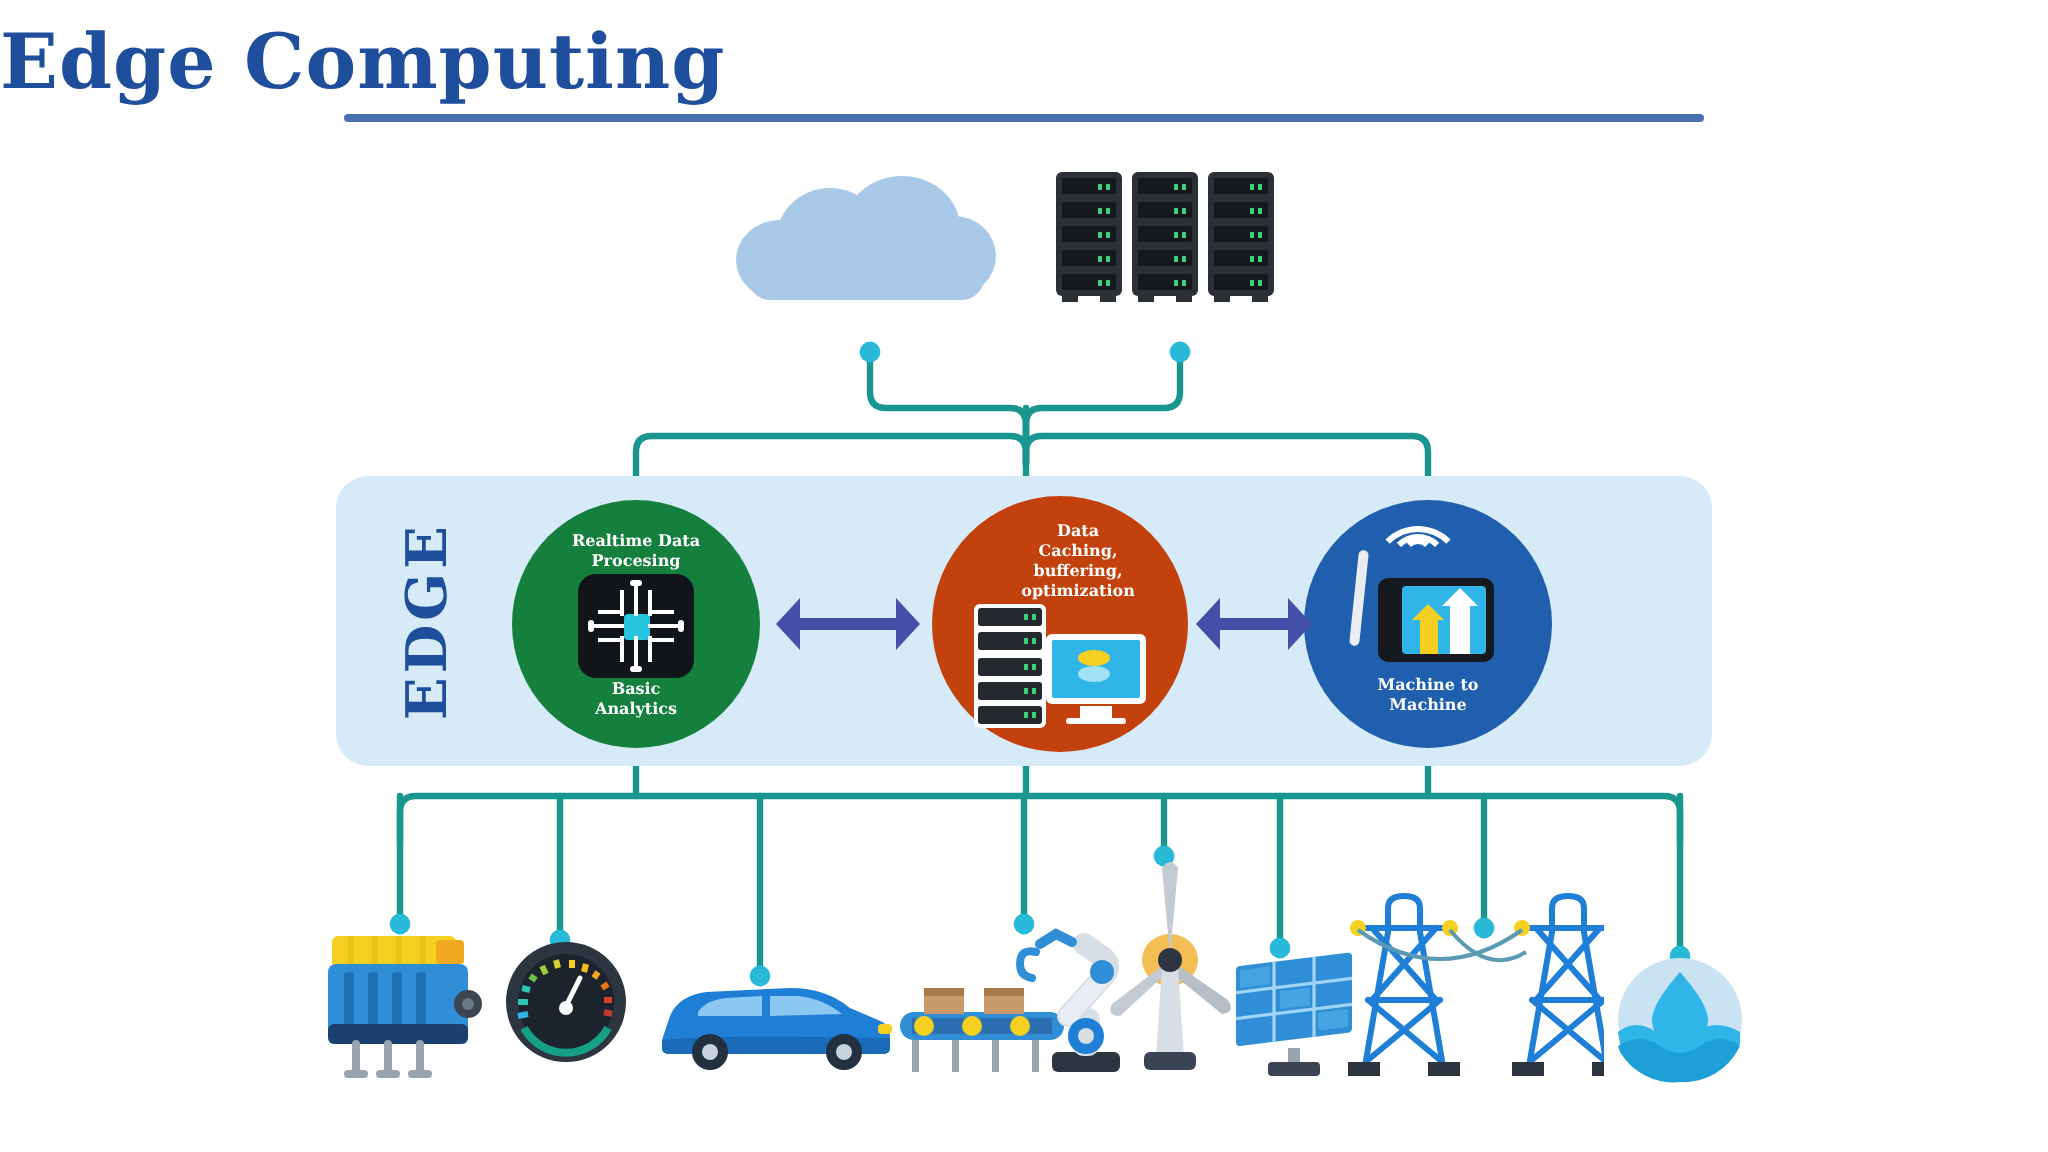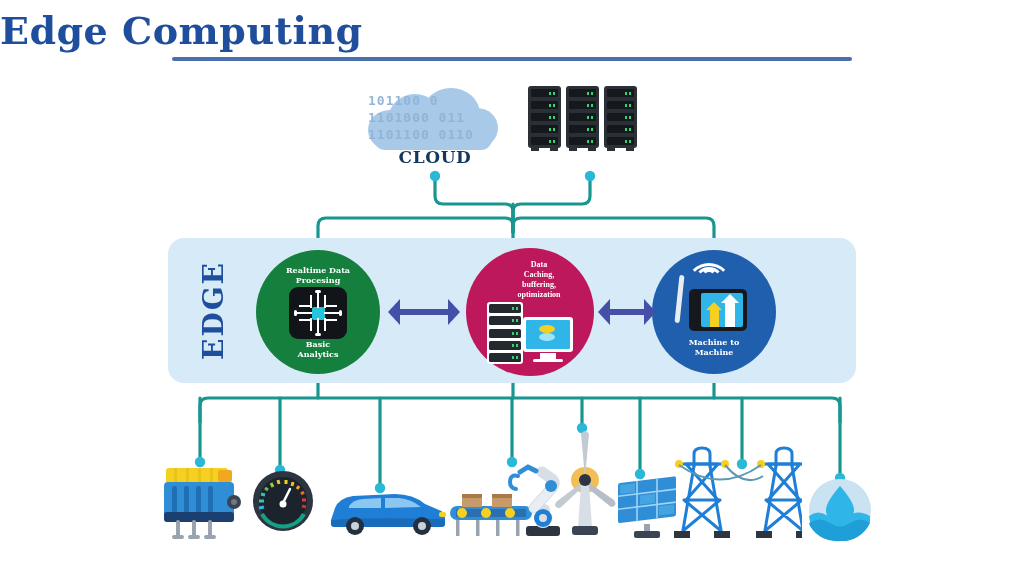--- a/index.html
+++ b/index.html
@@ -56,21 +56,21 @@
   
   .node{
     border-radius:50%;
     display:flex;flex-direction:column;
     align-items:center;justify-content:center;
     color:#ffffff;text-align:center;
     font-family:"DejaVu Serif", serif;
     font-weight:bold;
   }
   #node1{left:256px;top:250px;width:124px;height:124px;background:#15803d;}
-  #node2{left:466px;top:248px;width:128px;height:128px;background:#be185d;font-family:Liberation Serif, serif;}
+  #node2{left:466px;top:248px;width:128px;height:128px;background:#c2410c;}
   #node3{left:652px;top:250px;width:124px;height:124px;background:#1f5fae;}
   .node .t-top{font-size:8px;line-height:10px;margin-bottom:2px;}
   .node .t-bot{font-size:8px;line-height:10px;margin-top:0;}
 
   
   #chip{
     width:58px;height:52px;background:#111418;border-radius:9px;
     position:relative;
   }
   #chip .core{
@@ -223,27 +223,21 @@
     <circle cx="742" cy="464" r="5.2" fill="#29b8d8"></circle>
     <circle cx="840" cy="478" r="5.2" fill="#29b8d8"></circle>
   </svg>
 
   <div id="cloud">
     <div class="pf" style="left:0;top:22px;width:44px;height:40px;"></div>
     <div class="pf" style="left:20px;top:6px;width:54px;height:52px;"></div>
     <div class="pf" style="left:54px;top:0px;width:58px;height:52px;"></div>
     <div class="pf" style="left:88px;top:20px;width:42px;height:40px;"></div>
     <div class="pf" style="left:6px;top:40px;width:118px;height:22px;border-radius:11px;"></div>
-    <div class="binary">
-      <div>101100 0</div>
-      <div>1101000 011</div>
-      <div>1101100 0110</div>
-    </div>
-  </div>
-  <div class="abs cap" id="cloud-label">CLOUD</div>
+  </div>
 
   <div id="dc">
     <div class="r">
       <div class="bay">
           <b class="b2"></b>
           <b></b>
         </div>
         <div class="bay">
           <b class="b2"></b>
           <b></b>

